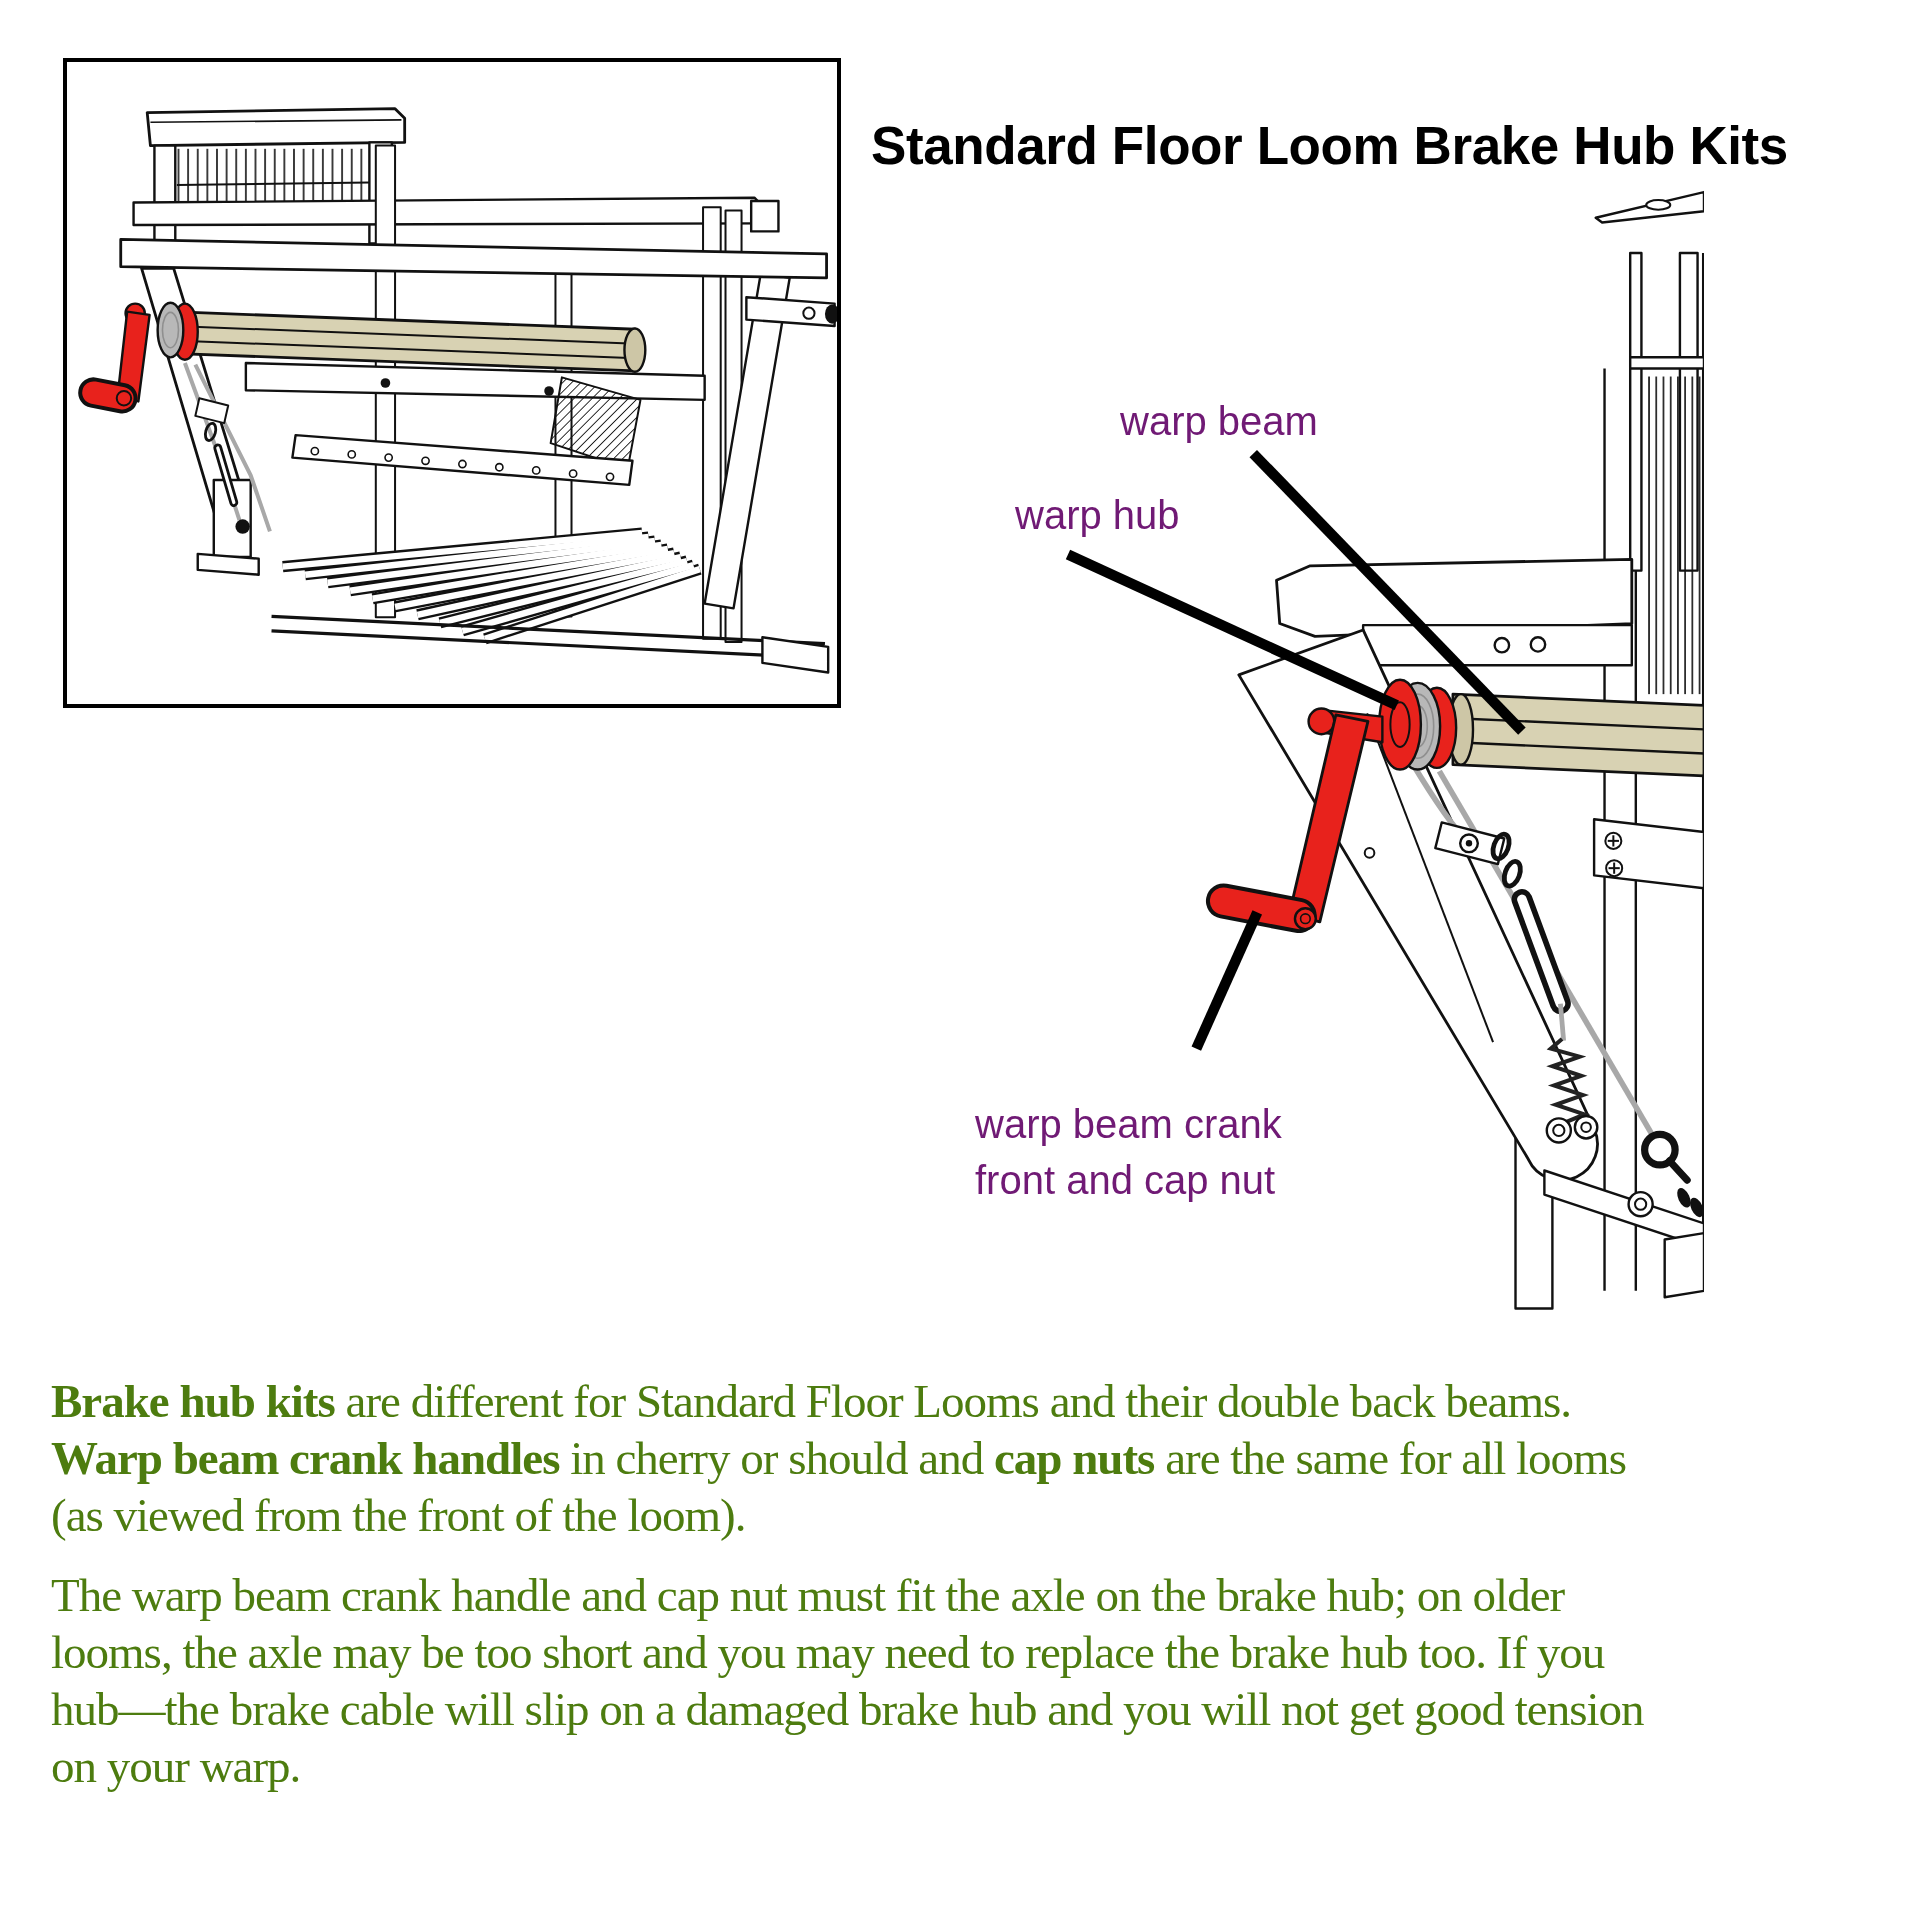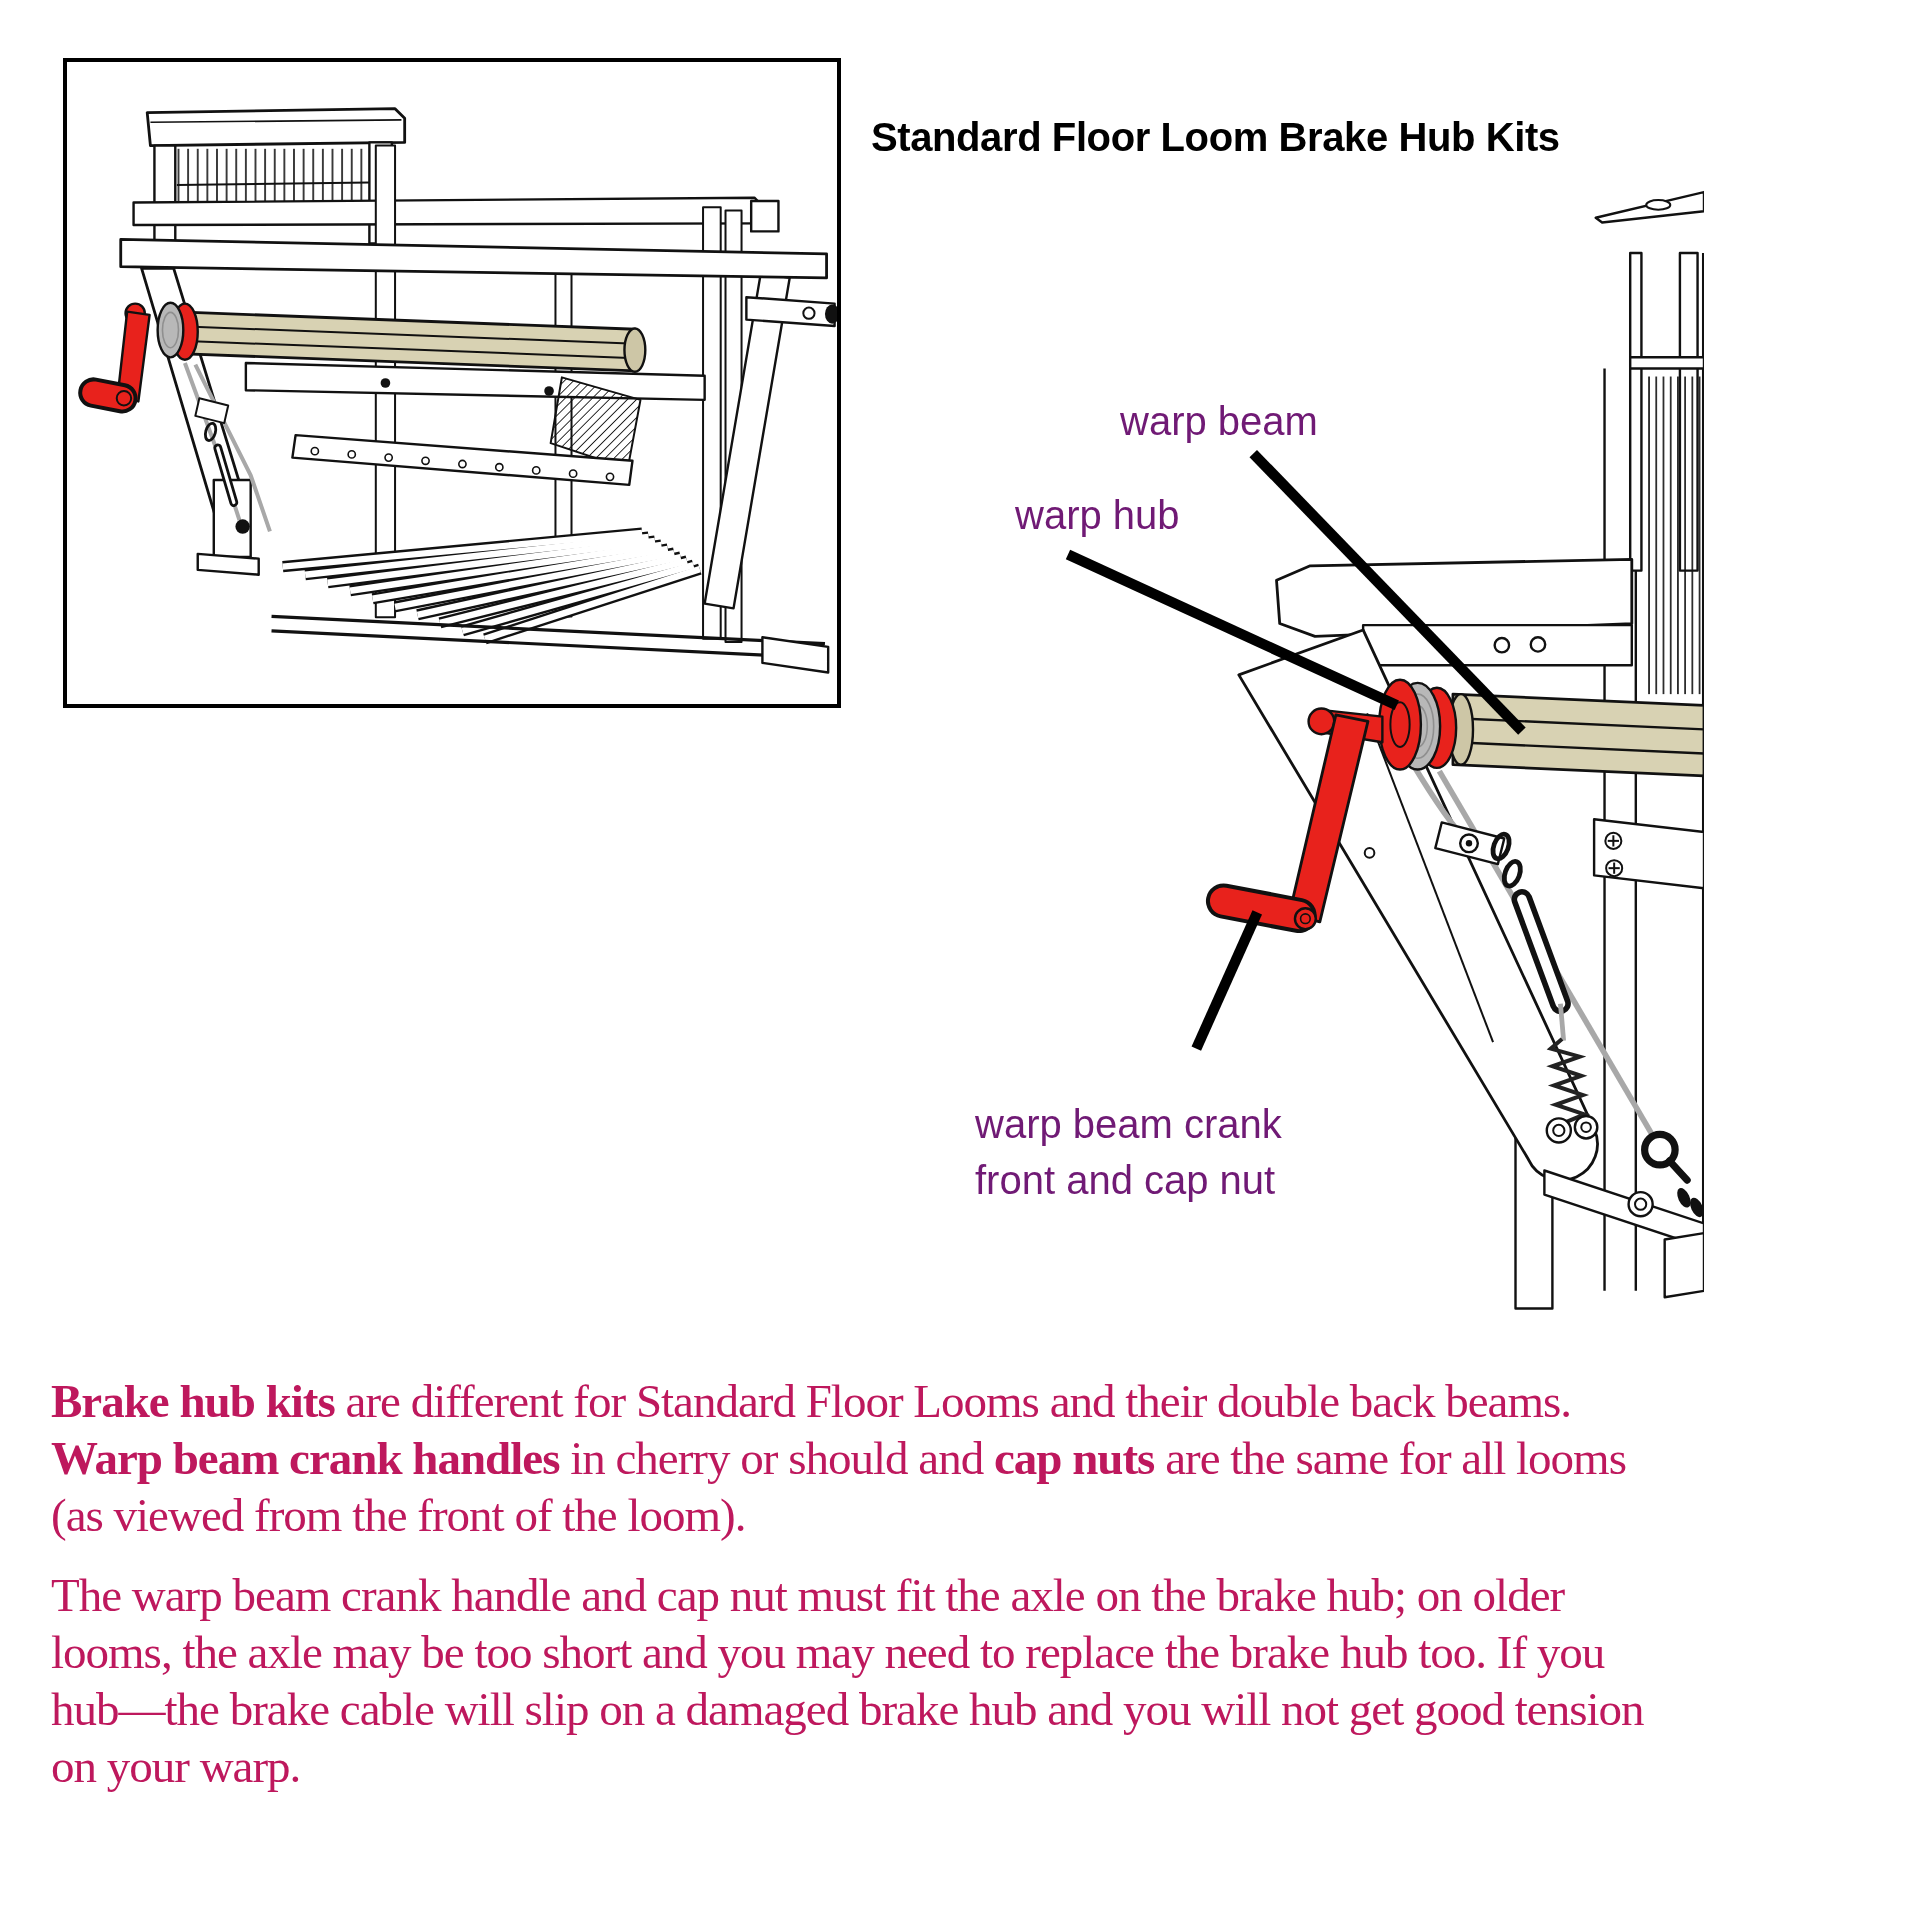--- a/index.html
+++ b/index.html
@@ -2,30 +2,30 @@
 <html style="font-size:13px"><head>
 <meta charset="utf-8">
 <style>
   html,body{margin:0;padding:0;background:#ffffff;}
   .page{position:relative;width:1925px;height:1925px;background:#ffffff;overflow:hidden;
         font-family:"Liberation Sans","DejaVu Sans",sans-serif;color:#000;}
   .figure-box{position:absolute;left:63px;top:58px;width:778px;height:650px;
               border:4px solid #000;box-sizing:border-box;background:#fff;}
   .figure-box svg{position:absolute;left:0;top:0;}
   .title{position:absolute;left:871px;top:115px;margin:0;
-         font-size:40px;font-weight:700;letter-spacing:-0.4px;white-space:nowrap;}
+         font-size:53px;font-weight:700;letter-spacing:-0.4px;white-space:nowrap;}
   .detail-svg{position:absolute;left:922px;top:168px;}
   .lbl{position:absolute;font-size:40px;line-height:47px;color:#701a75;white-space:nowrap;}
   .lbl-warp{left:1120px;top:398px;}
   .lbl-hub{left:1015px;top:492px;}
   .lbl-crank{left:975px;top:1096px;line-height:56px;}
   .lbl-line{display:block;}
   .bodytext{position:absolute;left:51px;top:1373px;width:1869px;
             font-family:"Liberation Serif","DejaVu Serif",serif;
-            font-size:47px;line-height:57px;letter-spacing:-1px;color:#be185d;}
+            font-size:47px;line-height:57px;letter-spacing:-1px;color:#4d7c0f;}
   .para{margin:0;}
   .para.p2{margin-top:22.5px;}
   .line{display:block;white-space:nowrap;}
   svg .ln{stroke:#111;stroke-linejoin:round;}
 </style>
 </head>
 <body>
 
 <div class="page">
 

